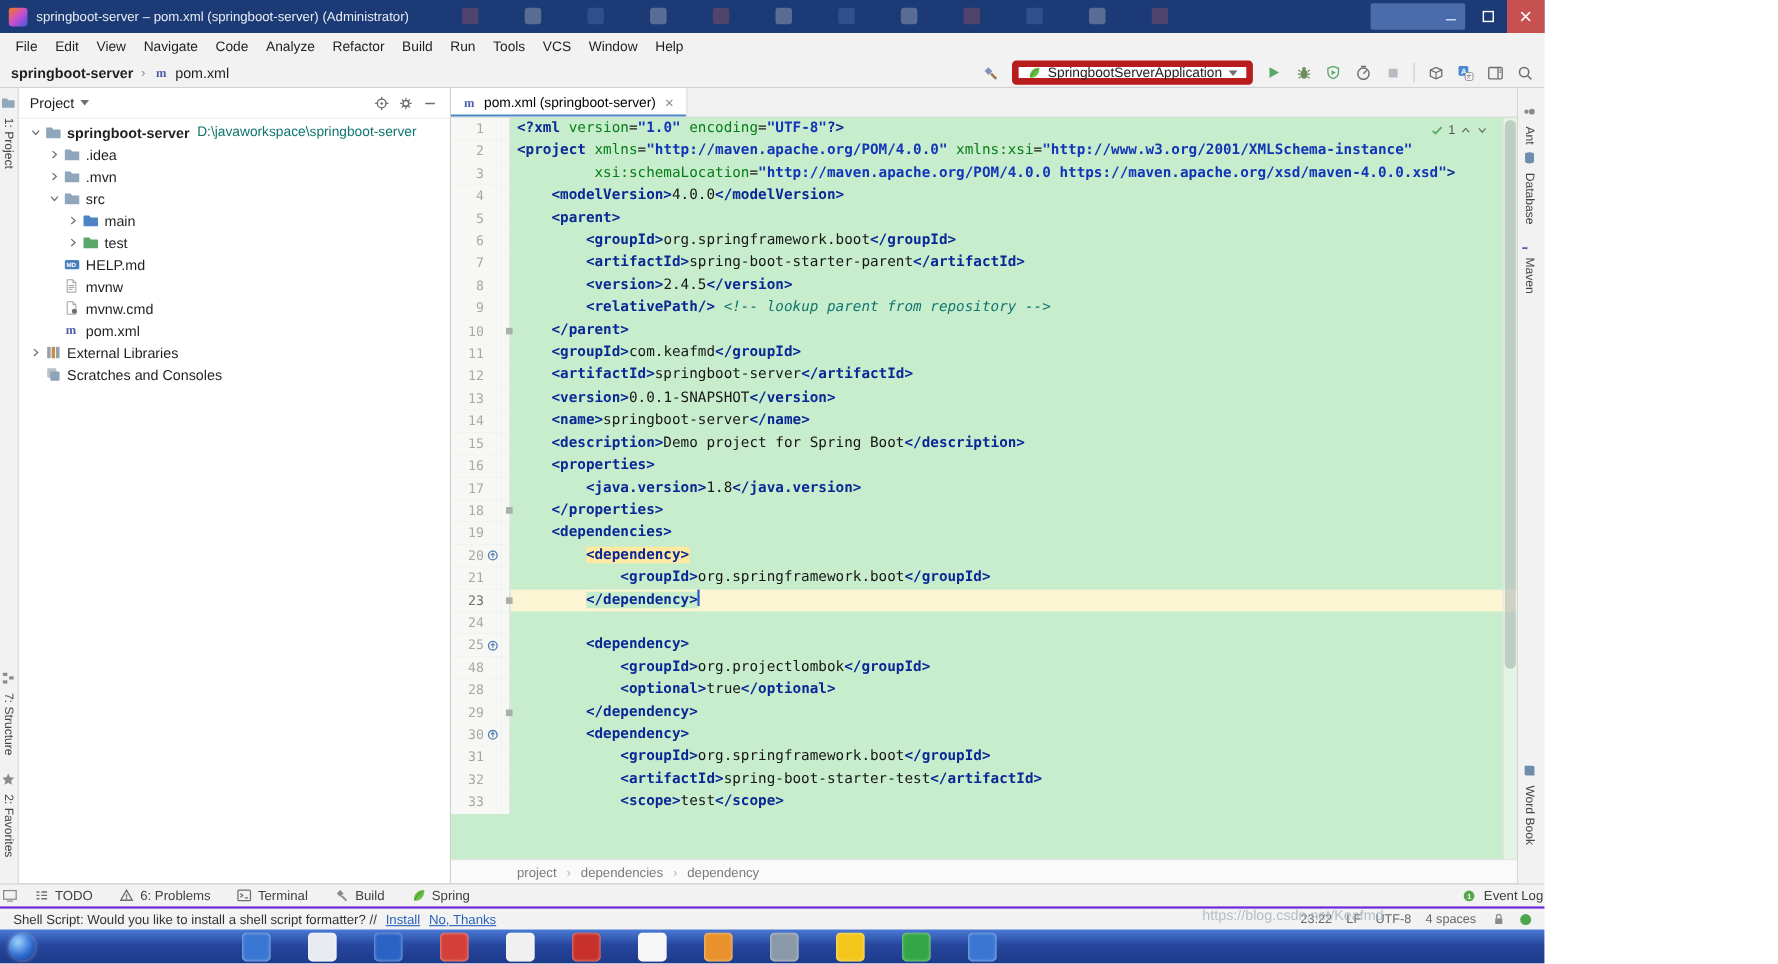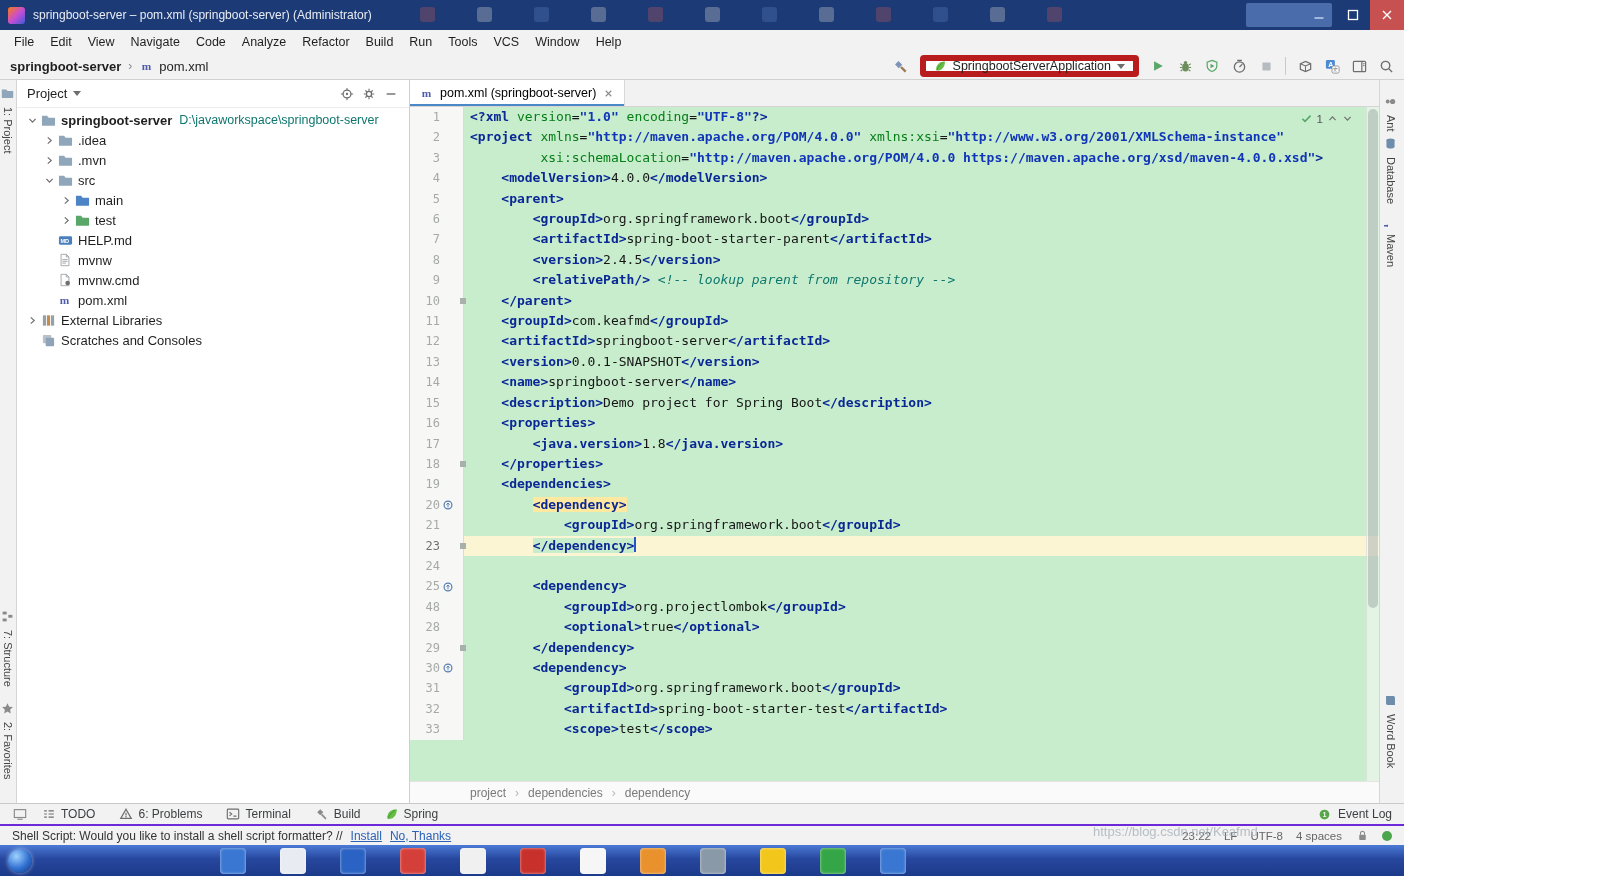--- a/index.html
+++ b/index.html
@@ -71,21 +71,21 @@
   .sg-c{color:#0f766e;font-style:italic}
   .sel{background:var(--ed-bg)}
   .match{background:var(--match)}
   .caret-bar{display:inline-block;width:2px;height:15px;background:#2256c9;vertical-align:-2px}
   .inspect{position:absolute;top:5px;right:26px;display:flex;align-items:center;gap:4px;font-size:11.5px;color:#555}
   .vscroll{position:absolute;top:0;right:0;bottom:0;width:13px;background:rgba(250,250,250,.55);border-left:1px solid rgba(210,215,210,.6)}
   .vthumb{position:absolute;top:2px;right:1px;width:10px;height:74%;background:rgba(110,120,115,.30);border-radius:6px}
   .crumbs{height:22px;flex:none;background:#fafafa;border-top:1px solid #e4e4e4;display:flex;align-items:center;padding-left:60px;font-size:12px;color:#7a7a7a;gap:9px}
   .crumb-sep{color:#b5b5b5}
   
-  .bottombar{height:21px;flex:none;background:#f2f2f2;border-top:1px solid #c9c9c9;display:flex;align-items:center;padding:0 12px;font-size:12px;color:#3c3f41}
+  .bottombar{height:21px;flex:none;background:#f2f2f2;border-top:1px solid #c9c9c9;display:flex;align-items:center;padding:0 1px;font-size:12px;color:#3c3f41}
   .bb-item{display:flex;align-items:center;gap:5px;margin-right:24px;cursor:default}
   .bb-item .icon,.statusbar .icon{width:14px;height:14px}
   .bb-right{margin-left:auto;display:flex;align-items:center;gap:5px}
   .statusbar{height:21px;flex:none;background:#f2f2f2;border-top:2px solid #6d28d9;display:flex;align-items:center;padding:0 12px;font-size:12px;color:#333}
   .sb-link{color:#2a62b8;text-decoration:underline;margin-left:8px;cursor:pointer}
   .sb-right{margin-left:auto;display:flex;align-items:center;gap:13px;color:#676767;font-size:11.5px}
   .green-dot{width:10px;height:10px;border-radius:50%;background:#4ca64c}
   .watermark{position:absolute;left:1093px;top:824px;font-size:13px;color:rgba(160,172,182,.75);z-index:40;pointer-events:none}
   
   .taskbar{height:31px;flex:none;background:linear-gradient(#4a7ad6,#27479e 45%,#1c3a8a);display:flex;align-items:center;padding-left:8px;overflow:hidden}

